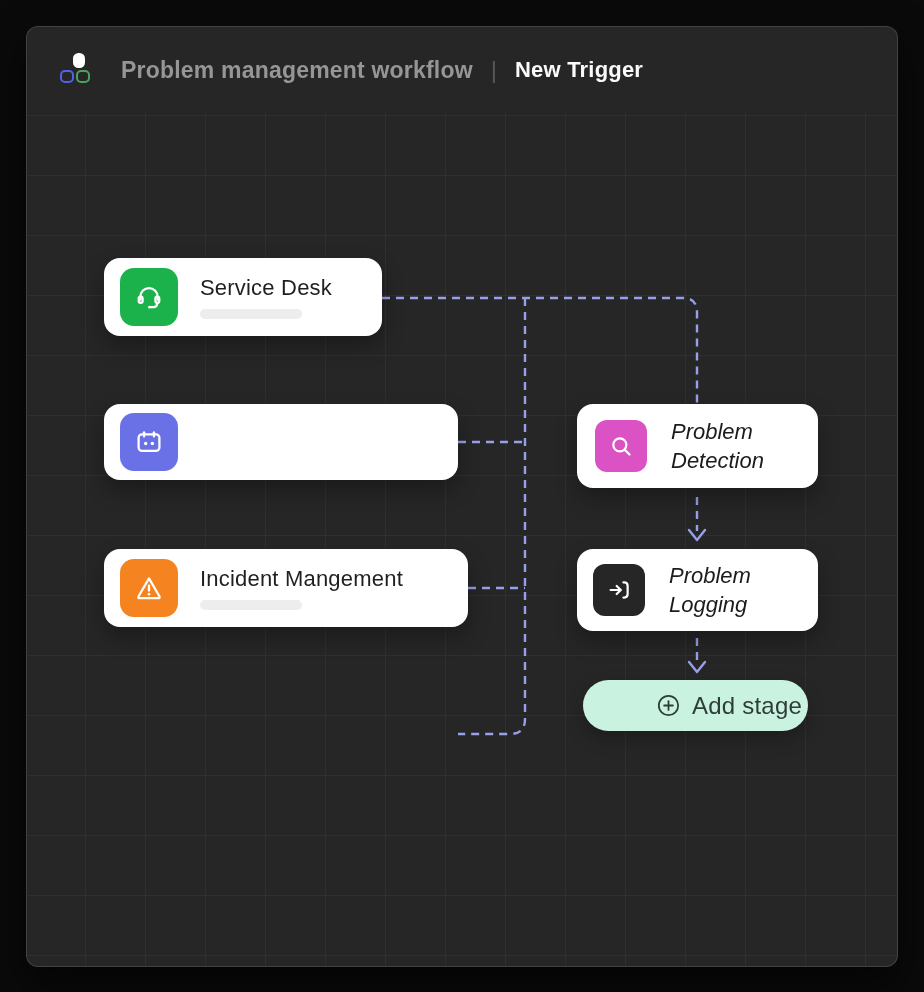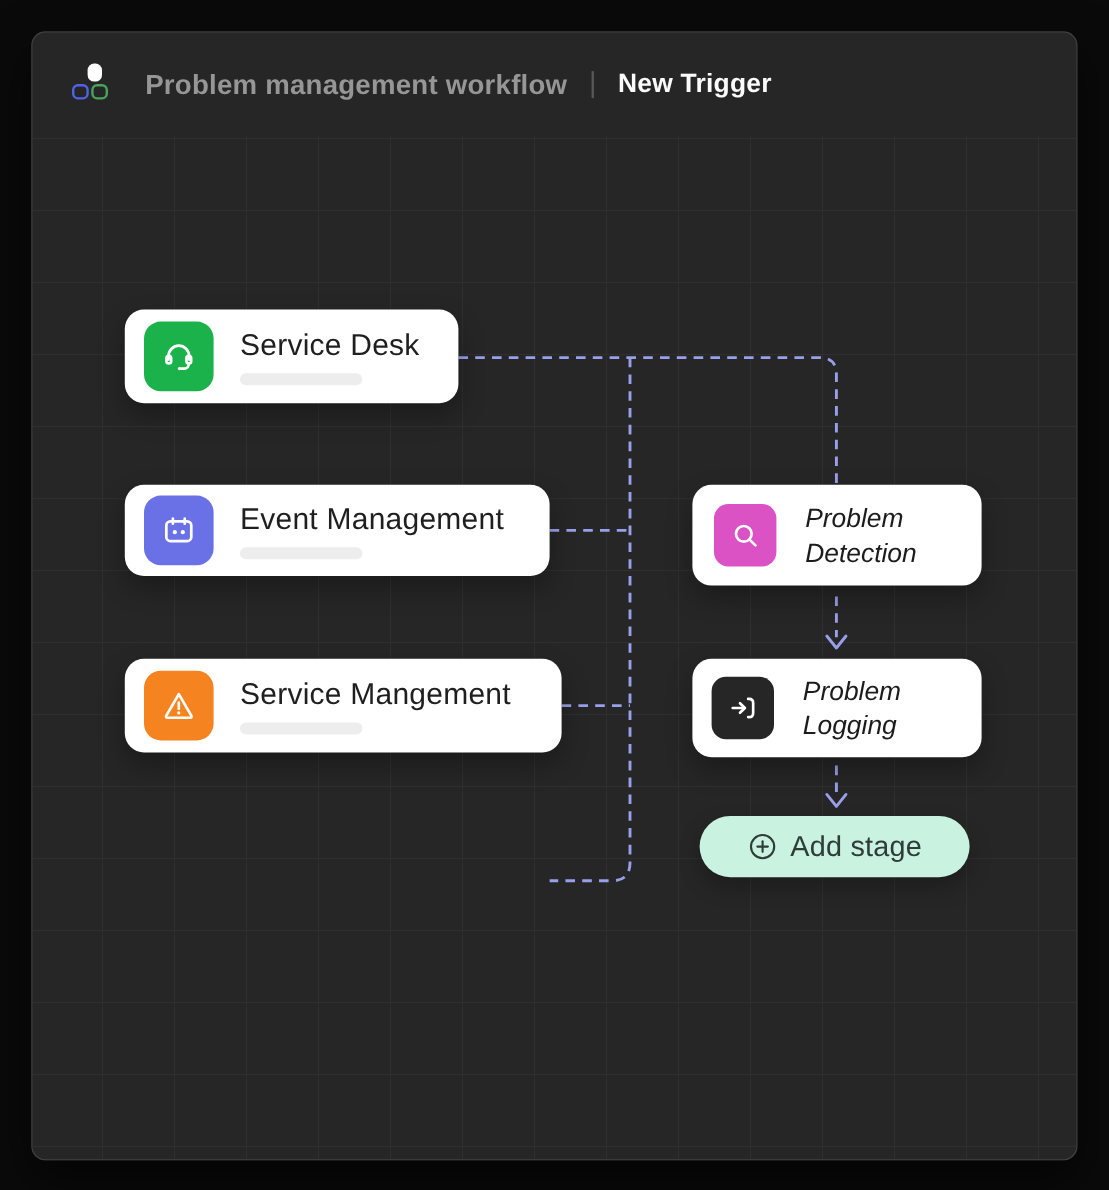--- a/index.html
+++ b/index.html
@@ -24,26 +24,26 @@
   .hdr-sub{font-size:22px;font-weight:700;color:#fafafa;letter-spacing:0.2px;}
 
   svg.connectors{position:absolute;left:0;top:0;z-index:2;pointer-events:none;}
 
   .card{position:absolute;z-index:3;background:#ffffff;border-radius:16px;display:flex;align-items:center;
         padding-left:16px;box-sizing:border-box;box-shadow:0 10px 22px rgba(0,0,0,0.30);}
   .tile{flex:0 0 auto;display:flex;align-items:center;justify-content:center;border-radius:14px;}
   .tile.big{width:58px;height:58px;}
   .tile.small{width:52px;height:52px;border-radius:12px;}
   .meta{margin-left:22px;display:flex;flex-direction:column;}
-  .node-label{font-size:25px;font-weight:500;color:#1f1f1f;letter-spacing:0.2px;white-space:nowrap;}
+  .node-label{font-size:22px;font-weight:500;color:#1f1f1f;letter-spacing:0.2px;white-space:nowrap;}
   .bar{margin-top:8px;width:102px;height:10px;border-radius:5px;background:#ededed;}
   .stage-label{margin-left:24px;font-size:22px;font-weight:500;color:#1c1c1c;line-height:29px;max-width:120px;font-style:italic;}
 
   .add-stage{position:absolute;left:583px;top:680px;width:225px;height:51px;z-index:3;border:none;cursor:pointer;
-             border-radius:26px;background:#c9f2e1;display:flex;align-items:center;justify-content:center;
+             border-radius:26px;background:#c9f2e1;display:flex;align-items:center;justify-content:flex-end;
              font-family:inherit;box-shadow:0 8px 18px rgba(0,0,0,0.25);}
   .add-stage .plus{display:flex;margin-right:11px;}
   .add-stage .add-label{font-size:24px;font-weight:500;color:#2e3d37;letter-spacing:0.2px;}
 </style>
 </head>
 <body>
 
 <div class="stage">
   <div class="panel">
 
@@ -97,36 +97,32 @@
   <div class="card" style="left:104px;top:404px;width:354px;height:76px">
     <div class="tile big" style="background: rgb(106, 113, 230);">
       <svg width="32" height="32" viewBox="0 0 24 24" fill="none" stroke="#ffffff" stroke-width="1.7" stroke-linecap="round" stroke-linejoin="round">
         <rect x="4.2" y="6.3" width="15.6" height="12.4" rx="2.6"></rect>
         <path d="M8.3 4.7v3.1"></path>
           <path d="M15.7 4.7v3.1"></path>
         <circle cx="9.5" cy="13.1" r="1.3" fill="#ffffff" stroke="none"></circle>
         <circle cx="14.5" cy="13.1" r="1.3" fill="#ffffff" stroke="none"></circle>
       </svg>
     </div>
-    <div class="meta">
-      <div class="node-label">Event Management</div>
-      <div class="bar"></div>
-    </div>
   </div>
 
   <div class="card" style="left:104px;top:549px;width:364px;height:78px">
     <div class="tile big" style="background: rgb(245, 131, 31);">
       <svg width="32" height="32" viewBox="0 0 24 24" fill="none" stroke="#ffffff" stroke-width="1.7" stroke-linecap="round" stroke-linejoin="round">
         <path d="M12 4.8 L19.9 18.4 Q20.3 19.6 19 19.6 H5 Q3.7 19.6 4.1 18.4 Z"></path>
         <path d="M12 10.2v3.7"></path>
         <circle cx="12" cy="16.6" r="1" fill="#ffffff" stroke="none"></circle>
       </svg>
     </div>
     <div class="meta">
-      <div class="node-label">Service Mangement</div>
+      <div class="node-label">Incident Mangement</div>
       <div class="bar"></div>
     </div>
   </div>
 
 
   <div class="card" style="left:577px;top:404px;width:241px;height:84px;padding-left:18px">
     <div class="tile small" style="background: rgb(218, 82, 196);">
       <svg width="28" height="28" viewBox="0 0 24 24" fill="none" stroke="#ffffff" stroke-width="1.9" stroke-linecap="round">
         <circle cx="11" cy="11" r="5.6"></circle>
         <path d="M15.3 15.3 19.3 19.3"></path>

